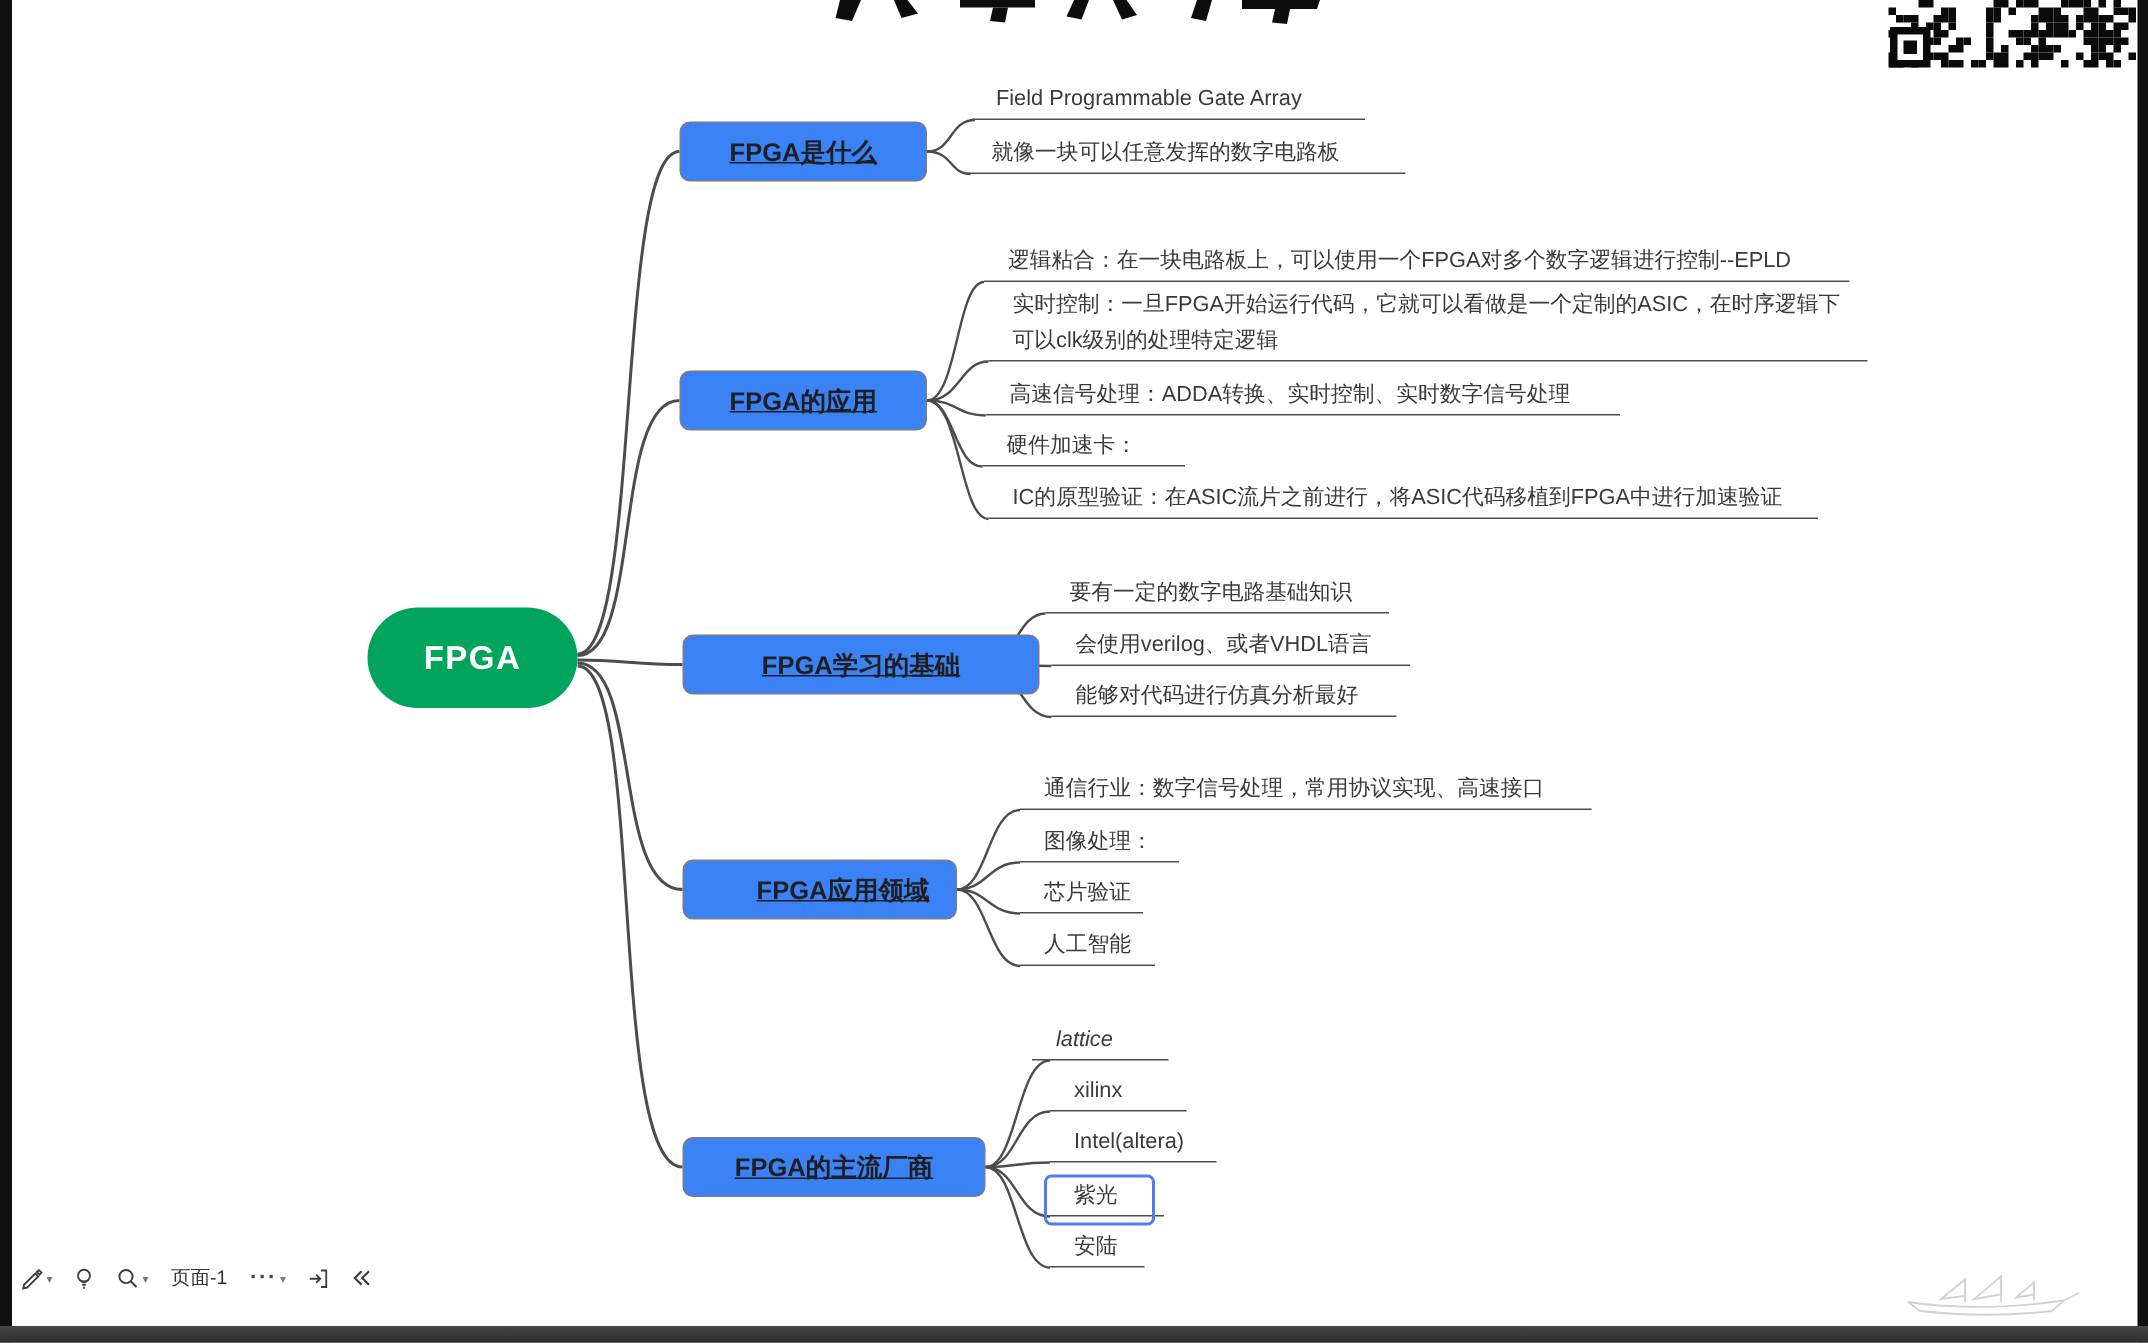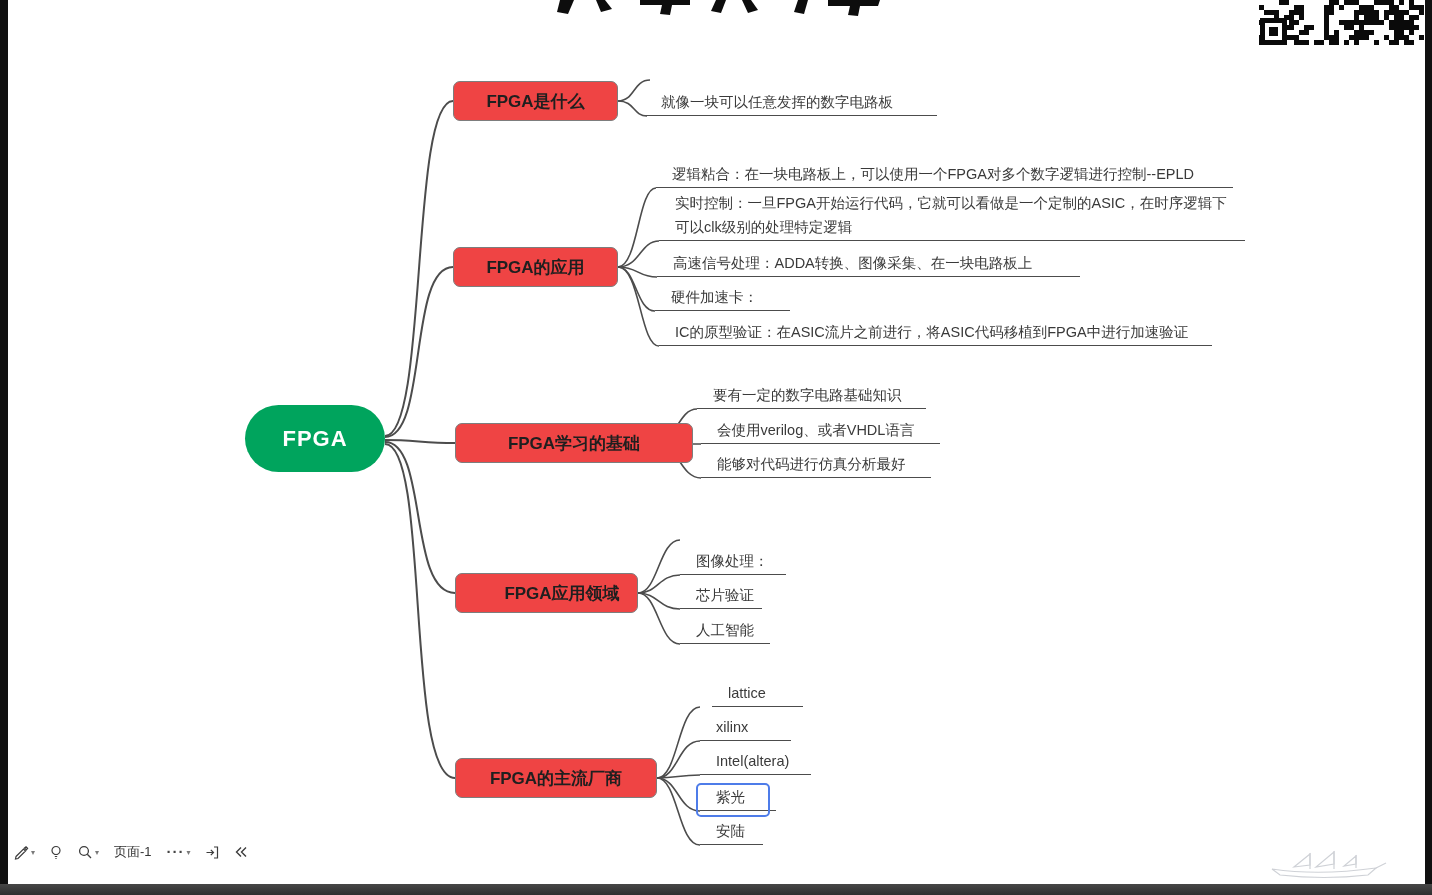--- a/index.html
+++ b/index.html
@@ -9,23 +9,23 @@
   .edge-left{position:absolute;left:0;top:0;width:8px;height:895px;background:#101010;z-index:40;}
   .edge-right{position:absolute;right:0;top:0;width:7px;height:895px;background:#101010;z-index:40;}
   .edge-bottom{position:absolute;left:0;bottom:0;width:1432px;height:11px;background:linear-gradient(#474747,#2e2e2e);z-index:41;}
   
   .lines{position:absolute;left:0;top:0;width:1432px;height:895px;pointer-events:none;z-index:1;}
   
   .root{position:absolute;left:245px;top:405px;width:140px;height:67px;border-radius:34px;
         background:#00a45d;color:#fff;font-weight:bold;font-size:22px;letter-spacing:1px;
         display:flex;align-items:center;justify-content:center;z-index:3;}
   
-  .branch{position:absolute;background:#ef4444;border:1.4px solid #7d7d7d;border-radius:7px;
+  .branch{position:absolute;background:#3b82f6;border:1.4px solid #7d7d7d;border-radius:7px;
           font-weight:bold;font-size:17px;color:#1f1f1f;display:flex;align-items:center;
-          justify-content:center;z-index:3;box-sizing:border-box;}
+          justify-content:center;z-index:3;box-sizing:border-box;text-decoration:underline;}
   
   .leaf{position:absolute;font-size:14.5px;color:#3a3a3a;line-height:24px;
         padding:0 6px 1px 16px;border-bottom:1.6px solid #4c4c4c;box-sizing:border-box;
         white-space:nowrap;z-index:3;}
   .leaf.wrap{white-space:normal;}
   .sel-box{position:absolute;border:2px solid #4e7ce9;border-radius:5px;z-index:4;background:transparent;}
   
   .title-clip{position:absolute;left:0;top:0;width:1432px;height:17px;overflow:hidden;z-index:5;}
   
   .qr{position:absolute;left:1258px;top:0;width:167px;height:46px;z-index:6;background:#fff;}
@@ -243,37 +243,39 @@
   </div>
 
   <div class="root">FPGA</div>
 
   <div class="branch" style="left:453px;top:81px;width:165px;height:40px;">FPGA是什么</div>
   <div class="branch" style="left:453px;top:247px;width:165px;height:40px;">FPGA的应用</div>
   <div class="branch" style="left:455px;top:423px;width:238px;height:40px;">FPGA学习的基础</div>
   <div class="branch" style="left:455px;top:573px;width:183px;height:40px;padding-left:31px;">FPGA应用领域</div>
   <div class="branch" style="left:455px;top:758px;width:202px;height:40px;">FPGA的主流厂商</div>
 
+  <div class="leaf" style="left:648px;top:54px;width:262px;">Field Programmable Gate Array</div>
   <div class="leaf" style="left:645px;top:90px;width:292px;">就像一块可以任意发挥的数字电路板</div>
 
   <div class="leaf" style="left:656px;top:162px;width:577px;">逻辑粘合：在一块电路板上，可以使用一个FPGA对多个数字逻辑进行控制--EPLD</div>
   <div class="leaf wrap" style="left:659px;top:191px;width:586px;">实时控制：一旦FPGA开始运行代码，它就可以看做是一个定制的ASIC，在时序逻辑下可以clk级别的处理特定逻辑</div>
-  <div class="leaf" style="left:657px;top:251px;width:423px;">高速信号处理：ADDA转换、图像采集、在一块电路板上</div>
+  <div class="leaf" style="left:657px;top:251px;width:423px;">高速信号处理：ADDA转换、实时控制、实时数字信号处理</div>
   <div class="leaf" style="left:655px;top:285px;width:135px;">硬件加速卡：</div>
   <div class="leaf" style="left:659px;top:320px;width:553px;">IC的原型验证：在ASIC流片之前进行，将ASIC代码移植到FPGA中进行加速验证</div>
 
   <div class="leaf" style="left:697px;top:383px;width:229px;">要有一定的数字电路基础知识</div>
   <div class="leaf" style="left:701px;top:418px;width:239px;">会使用verilog、或者VHDL语言</div>
   <div class="leaf" style="left:701px;top:452px;width:230px;">能够对代码进行仿真分析最好</div>
 
+  <div class="leaf" style="left:680px;top:514px;width:381px;">通信行业：数字信号处理，常用协议实现、高速接口</div>
   <div class="leaf" style="left:680px;top:549px;width:106px;">图像处理：</div>
   <div class="leaf" style="left:680px;top:583px;width:82px;">芯片验证</div>
   <div class="leaf" style="left:680px;top:618px;width:90px;">人工智能</div>
 
-  <div class="leaf" style="left:712px;top:681px;width:91px;">lattice</div>
+  <div class="leaf" style="left:688px;top:681px;width:91px;font-style:italic;">lattice</div>
   <div class="leaf" style="left:700px;top:715px;width:91px;">xilinx</div>
   <div class="leaf" style="left:700px;top:749px;width:111px;">Intel(altera)</div>
   <div class="leaf" style="left:700px;top:785px;width:76px;">紫光</div>
   <div class="sel-box" style="left:696px;top:783px;width:70px;height:30px;"></div>
   <div class="leaf" style="left:700px;top:819px;width:63px;">安陆</div>
 
   <div class="toolbar">
     <div class="tb-btn">
       <svg width="16" height="16">
         <path d="M3 12.5 L10.5 5 L12.5 7 L5 14.5 L2.5 15 Z M11.5 4 L13 2.8 L14.6 4.4 L13.4 5.8 Z" fill="none" stroke="#3c3c3c" stroke-width="1.2"></path>

